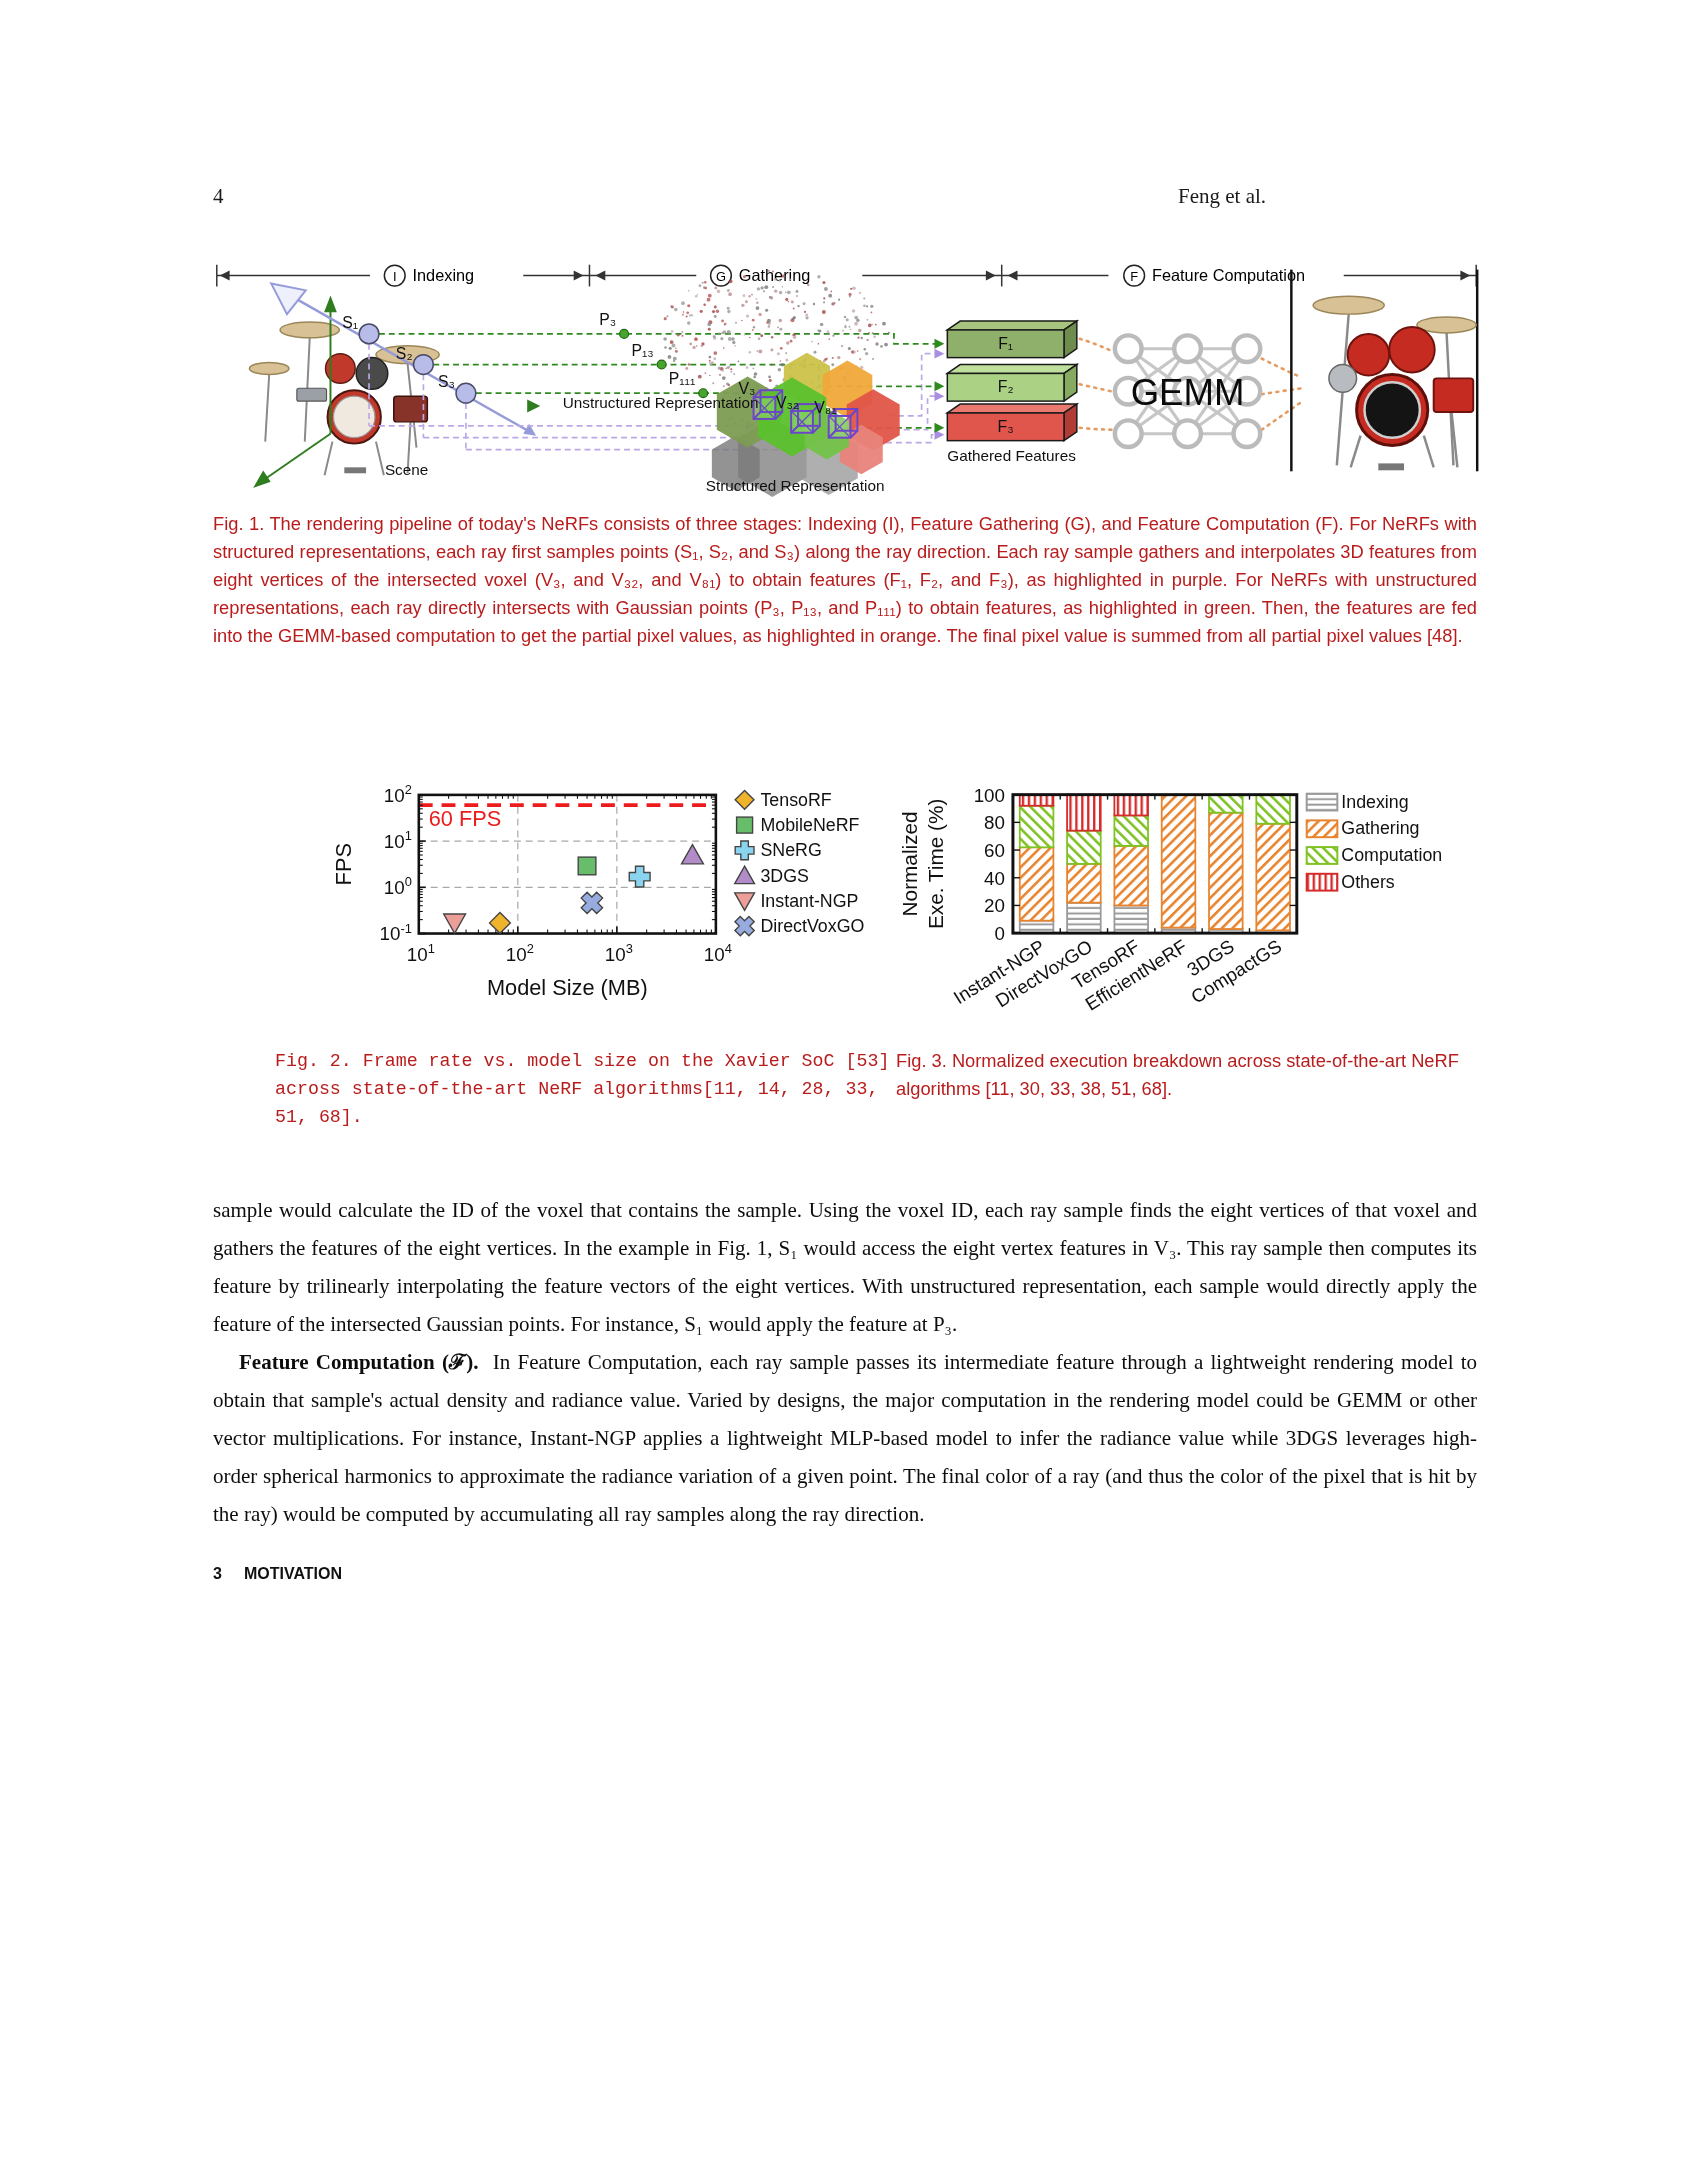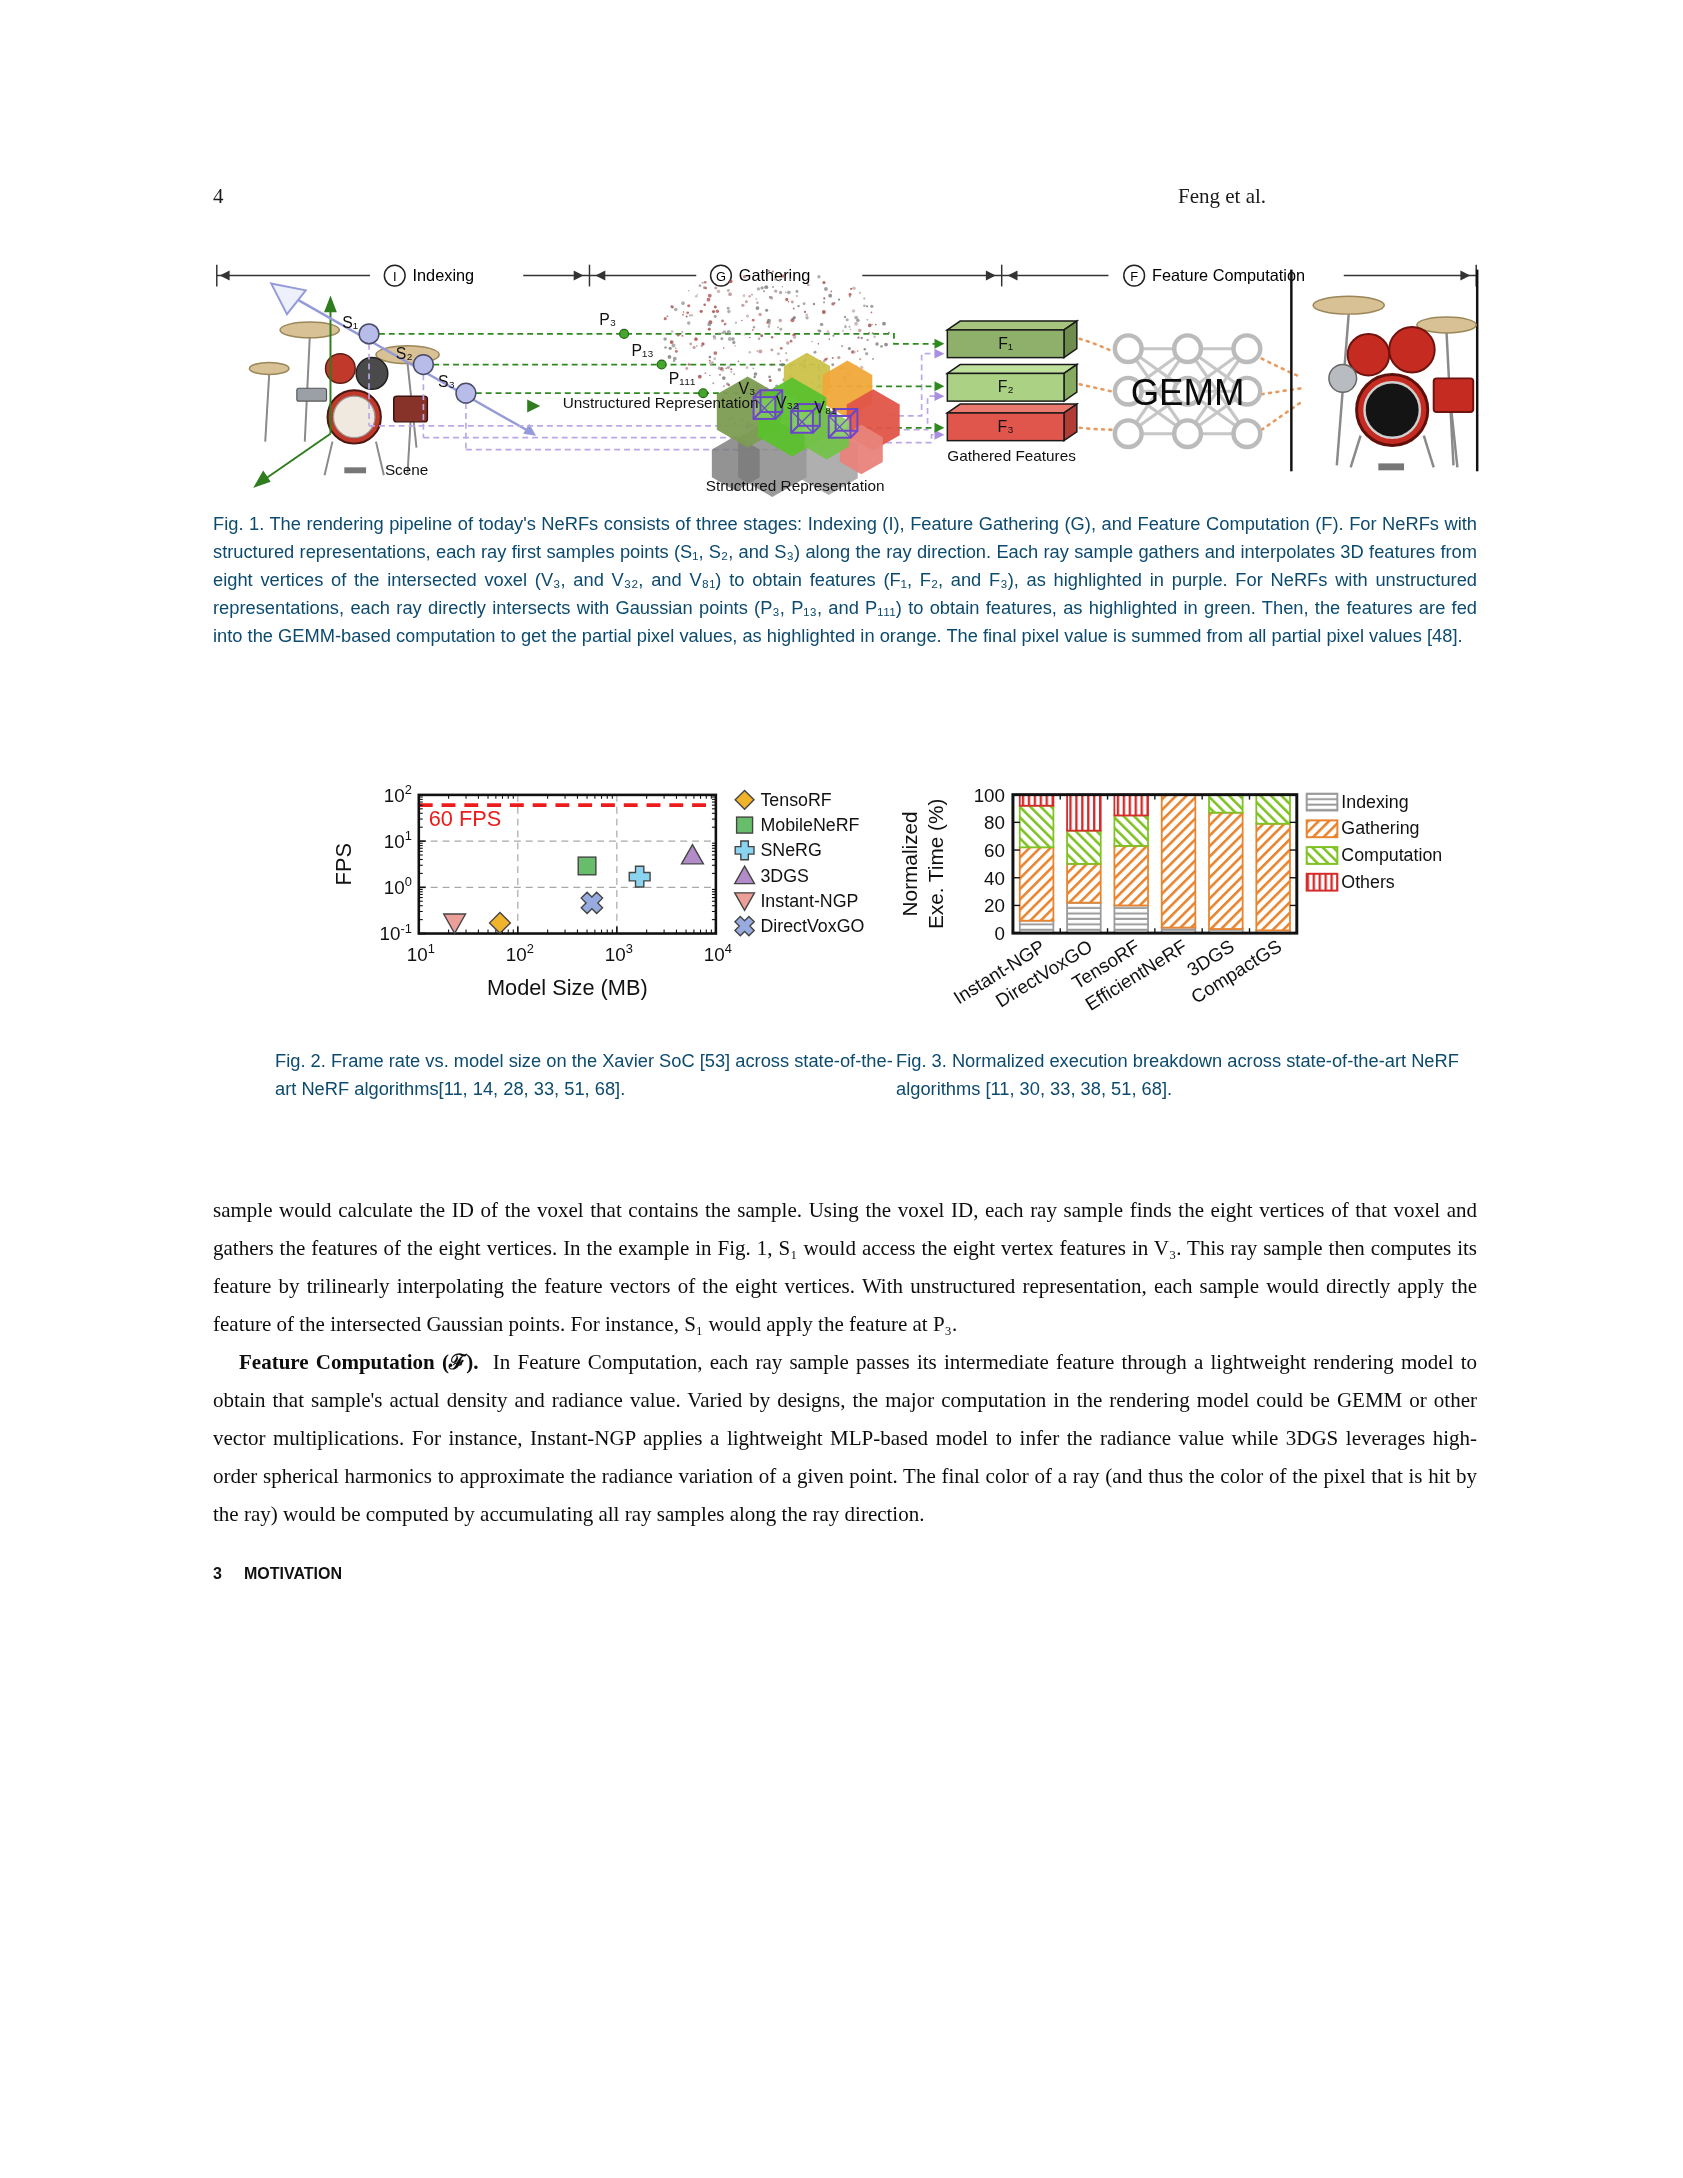--- a/index.html
+++ b/index.html
@@ -1,21 +1,21 @@
 <!DOCTYPE html>
 <html><head>
 <meta charset="utf-8">
 <style>
   html,body{margin:0;padding:0;}
   body{width:1683px;height:2178px;position:relative;background:#ffffff;
        font-family:"Liberation Serif","DejaVu Serif",serif;color:#111;}
   .abs{position:absolute;}
   .hdr{font-size:21px;color:#1a1a1a;}
   .caption{font-family:"Liberation Sans","DejaVu Sans",sans-serif;font-size:18.3px;
-           line-height:28px;color:#0c4a6e;text-align:justify;}
+           line-height:28px;color:#b91c1c;text-align:justify;}
   .caption.noj{text-align:left;}
   .bodytext{font-size:21px;line-height:38px;text-align:justify;color:#0d0d0d;}
   .bodytext p{margin:0;}
   .bodytext p.indent{text-indent:26px;}
   .sechead{font-family:"Liberation Sans","DejaVu Sans",sans-serif;font-weight:bold;
            font-size:16px;color:#111;margin:22px 0 18px 0;}
   .sechead .num{margin-right:22px;}
   svg text{font-family:"Liberation Sans","DejaVu Sans",sans-serif;}
 </style>
 </head>
@@ -863,21 +863,21 @@
       <text x="455" y="44" fill="#111" font-size="18">Indexing</text>
       <rect x="420" y="57" width="31" height="17" fill="url(#p-diag-down)" stroke="#e8832e" stroke-width="2"></rect>
       <text x="455" y="71" fill="#111" font-size="18">Gathering</text>
       <rect x="420" y="84" width="31" height="17" fill="url(#p-diag-up)" stroke="#7fc223" stroke-width="2"></rect>
       <text x="455" y="98" fill="#111" font-size="18">Computation</text>
       <rect x="420" y="111" width="31" height="17" fill="url(#p-vertical)" stroke="#d62b2b" stroke-width="2"></rect>
       <text x="455" y="125" fill="#111" font-size="18">Others</text>
     </g>
 </svg>
 
-<div class="abs caption noj" style="left:275px;top:1047px;width:619px;">Fig. 2.  Frame rate vs. model size on the Xavier SoC [53] across state-of-the-art NeRF algorithms[11, 14, 28, 33, 51, 68].</div>
+<div class="abs caption noj" style="left:275px;top:1047px;width:619px;font-family:Liberation Mono, monospace;">Fig. 2.  Frame rate vs. model size on the Xavier SoC [53] across state-of-the-art NeRF algorithms[11, 14, 28, 33, 51, 68].</div>
 <div class="abs caption noj" style="left:896px;top:1047px;width:582px;">Fig. 3.  Normalized execution breakdown across state-of-the-art NeRF algorithms [11, 30, 33, 38, 51, 68].</div>
 
 <div class="abs bodytext" style="left:213px;top:1191px;width:1264px;">
   <p>sample would calculate the ID of the voxel that contains the sample. Using the voxel ID, each ray sample finds the eight vertices of that voxel and gathers the features of the eight vertices. In the example in Fig. 1, S₁ would access the eight vertex features in V₃. This ray sample then computes its feature by trilinearly interpolating the feature vectors of the eight vertices. With unstructured representation, each sample would directly apply the feature of the intersected Gaussian points. For instance, S₁ would apply the feature at P₃.</p>
   <p class="indent"><b>Feature Computation (ℱ).</b>&nbsp; <span>In Feature Computation, each ray sample passes its intermediate feature through a lightweight rendering model to obtain that sample's actual density and radiance value. Varied by designs, the major computation in the rendering model could be GEMM or other vector multiplications. For instance, Instant-NGP applies a lightweight MLP-based model to infer the radiance value while 3DGS leverages high-order spherical harmonics to approximate the radiance variation of a given point. The final color of a ray (and thus the color of the pixel that is hit by the ray) would be computed by accumulating all ray samples along the ray direction.</span></p>
   <h2 class="sechead"><span class="num">3</span><span>MOTIVATION</span></h2>
 </div>
 
 
 </body></html>

